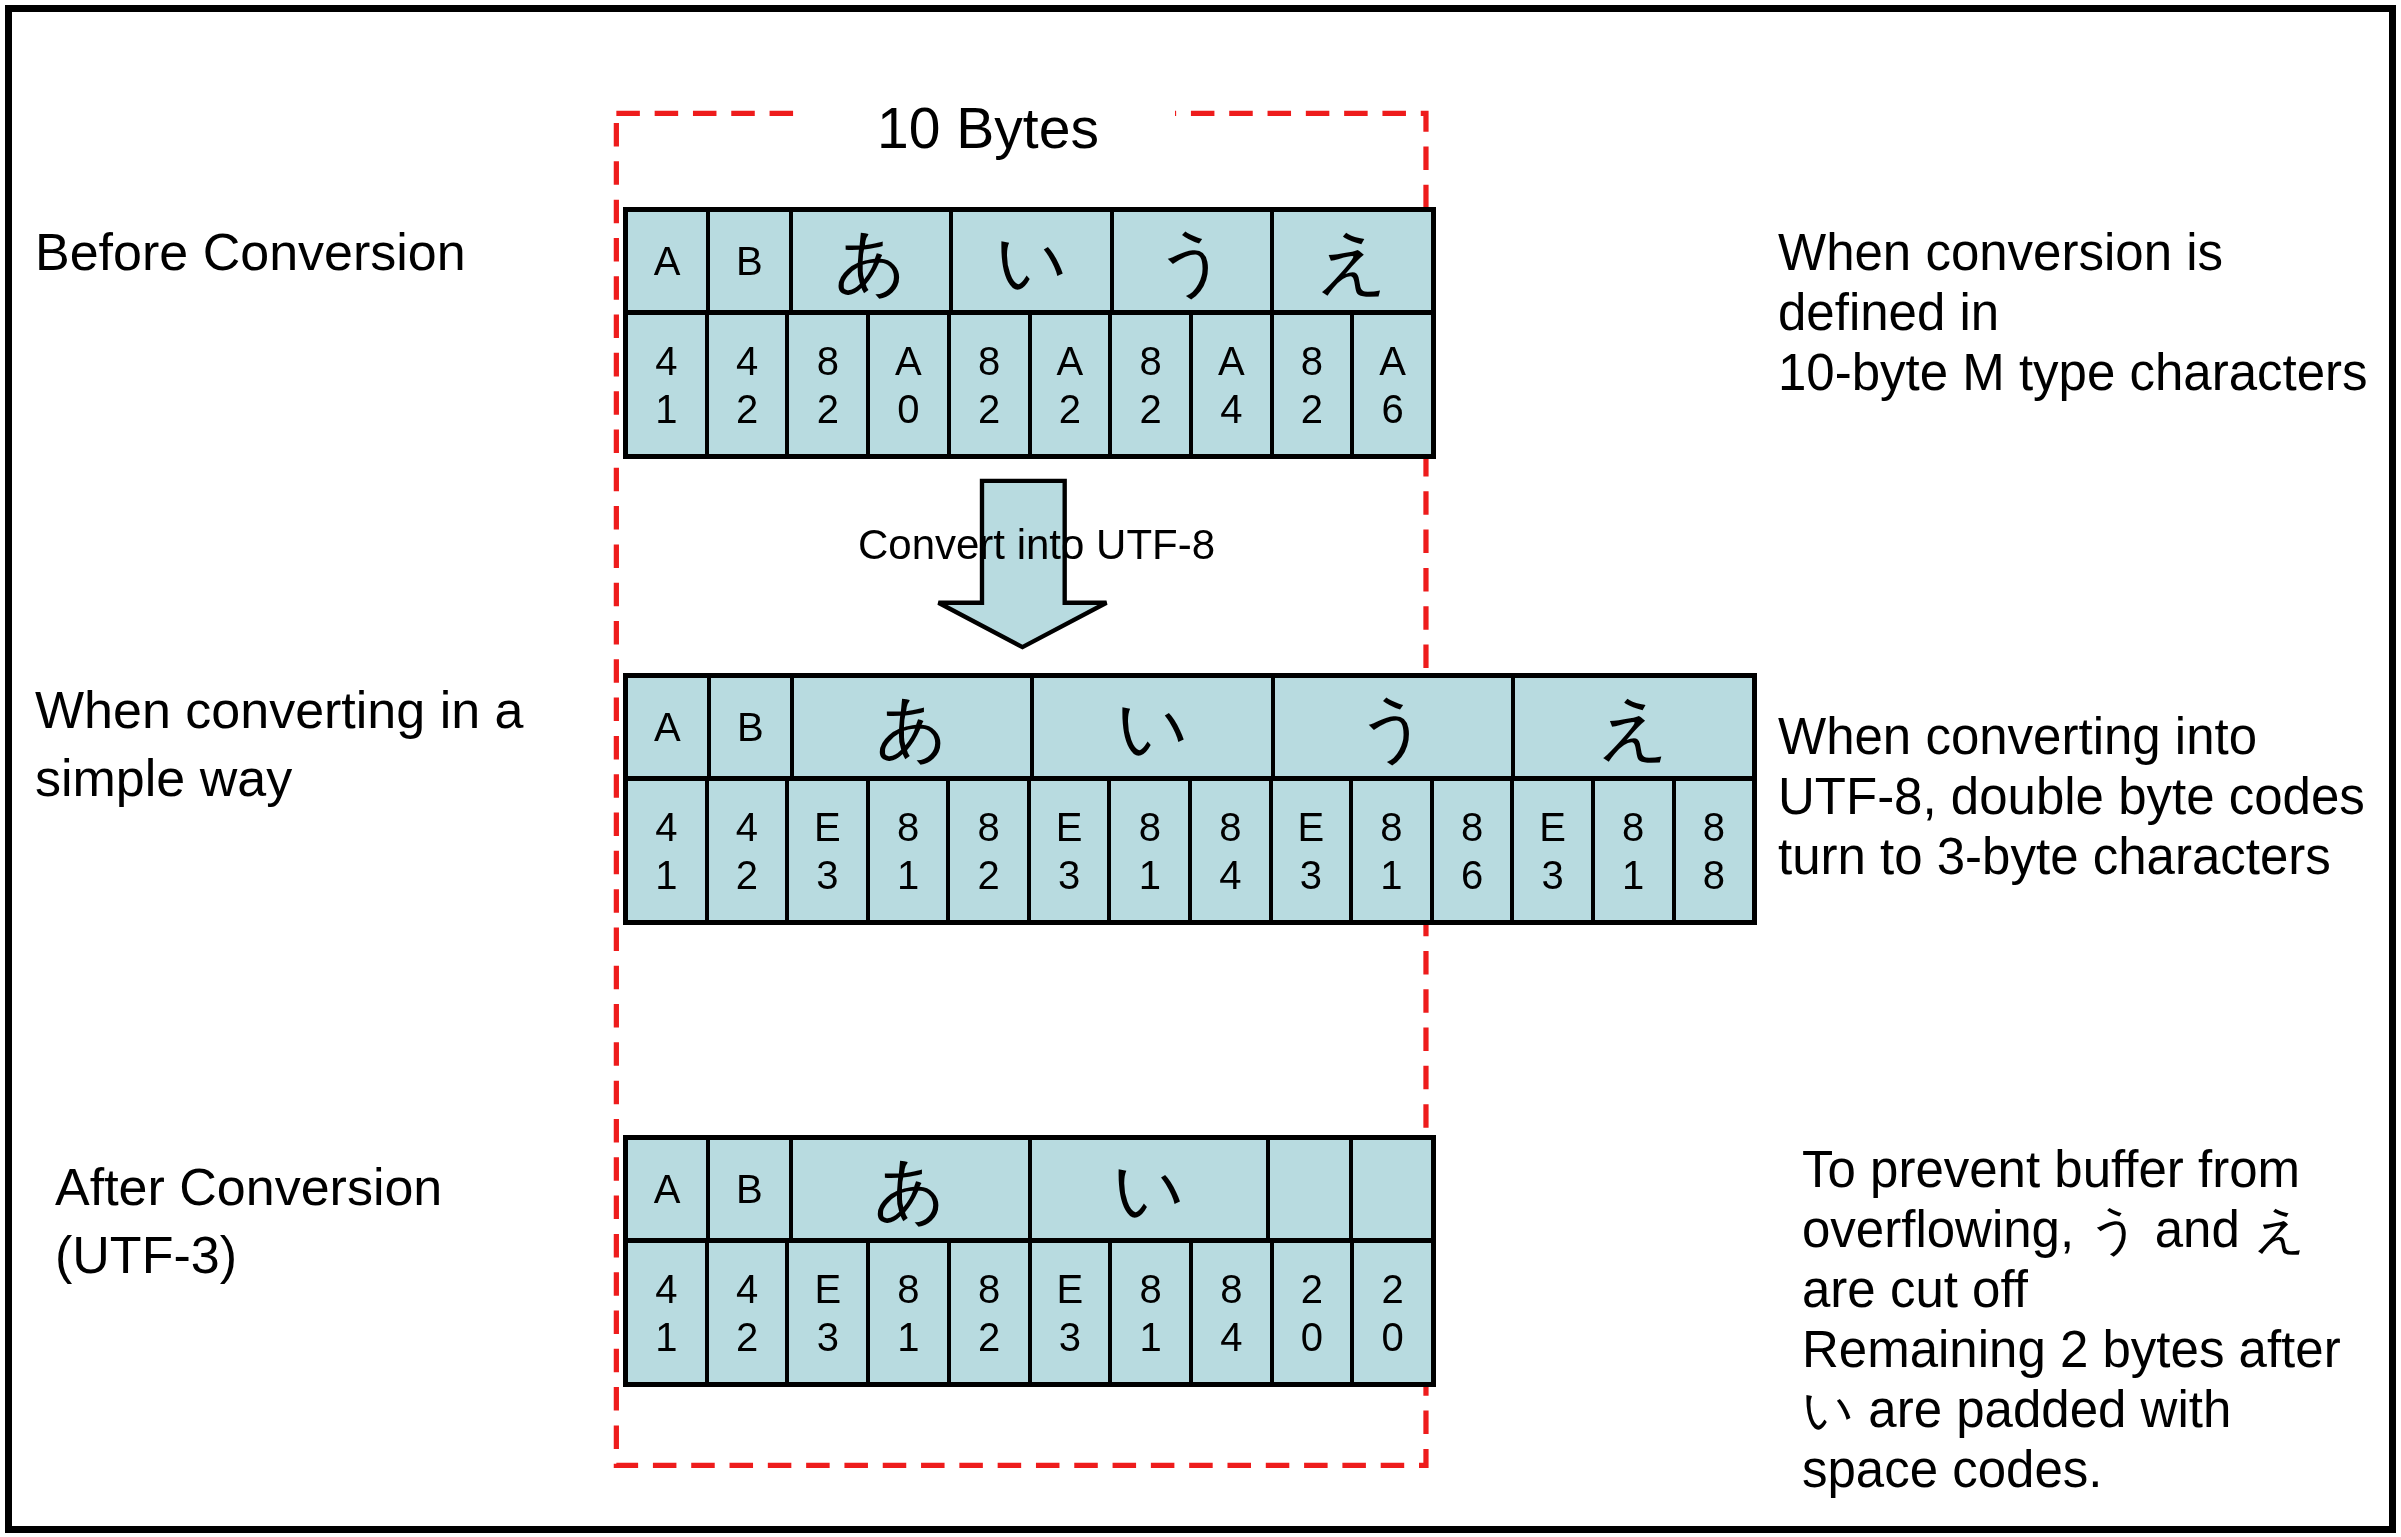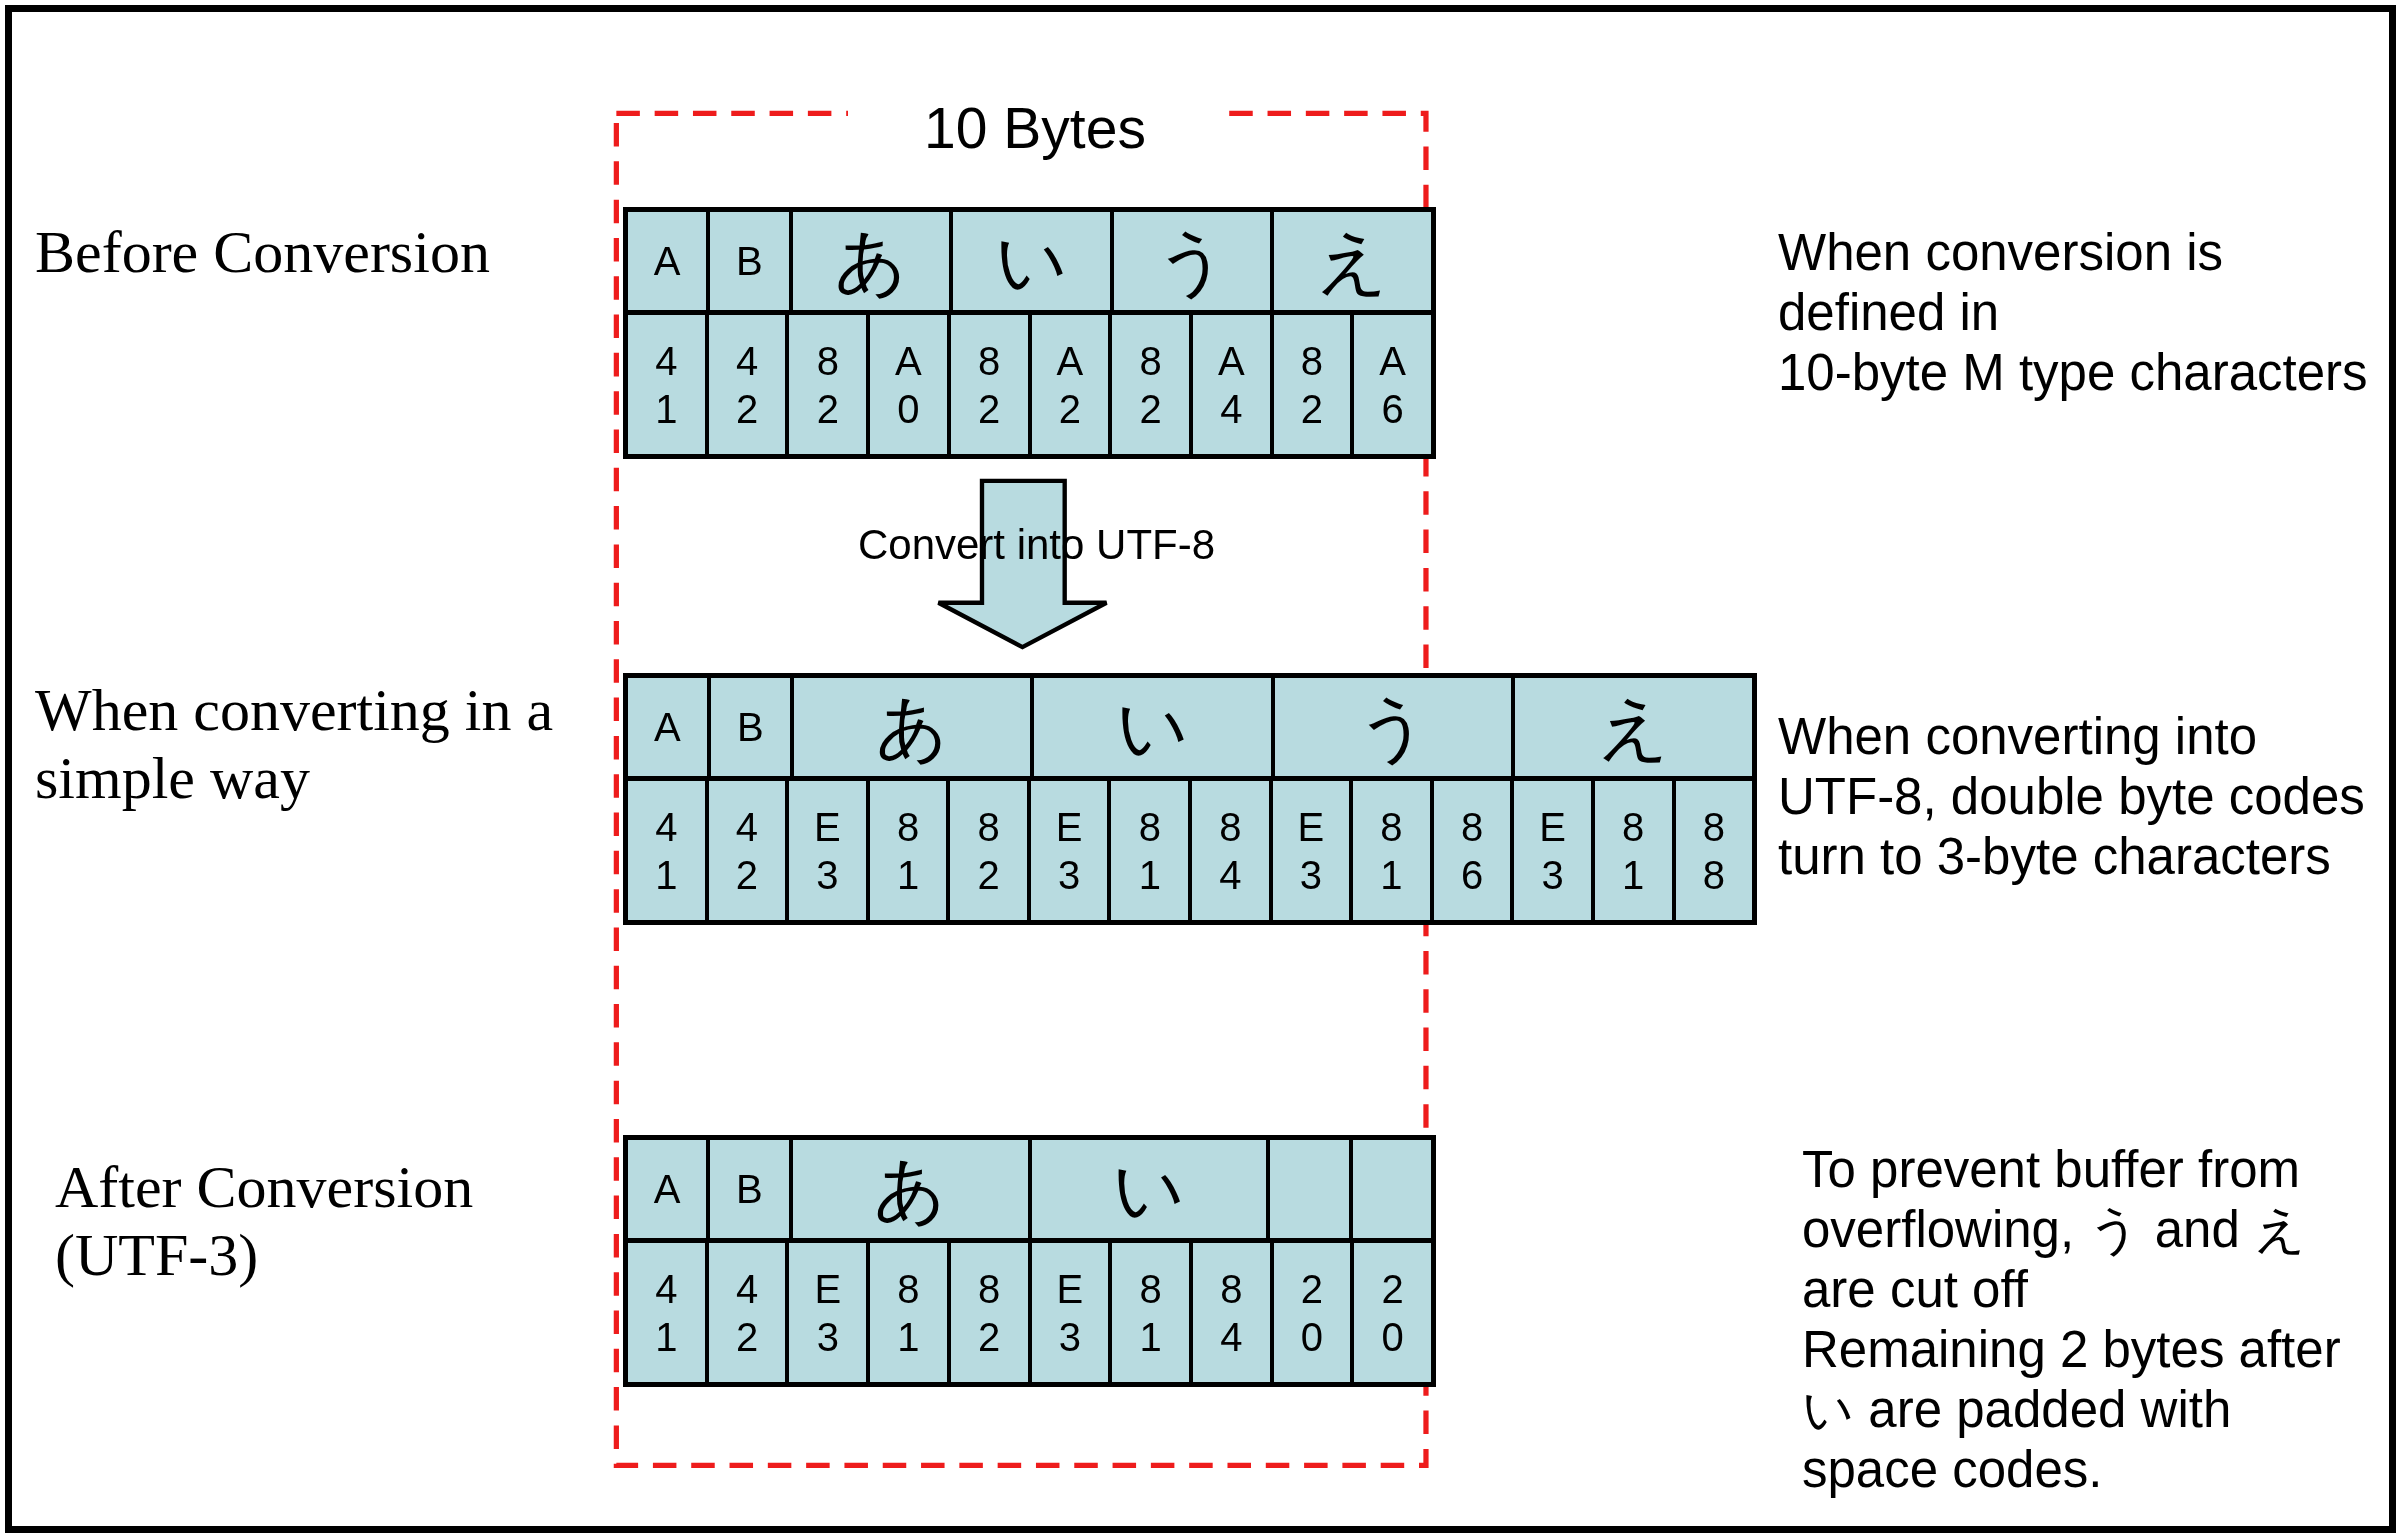--- a/index.html
+++ b/index.html
@@ -12,32 +12,32 @@
     overflow:hidden;
   }
   #frame{
     position:absolute;left:5.2px;top:5.2px;right:5.2px;bottom:5.2px;
     border:7px solid #000;
     pointer-events:none;
   }
   #overlay-svg{position:absolute;left:0;top:0;z-index:1;}
   
   #ten-bytes-box{
-    position:absolute;left:848px;top:84px;width:374px;height:87px;
+    position:absolute;left:801px;top:84px;width:374px;height:87px;
     background:#fff;z-index:3;
     display:flex;align-items:center;justify-content:center;
     font-size:57px;
   }
   
   #arrow-label{
     position:absolute;left:723px;top:521px;width:627px;z-index:2;
     text-align:center;font-size:42px;white-space:nowrap;
   }
   
-  .side-label{position:absolute;left:35px;font-size:60px;line-height:68px;z-index:2;white-space:nowrap;font-family:Liberation Serif, serif;}
+  .side-label{position:absolute;left:35px;font-size:52px;line-height:68px;z-index:2;white-space:nowrap;}
   .pos-l0{top:218px;} .pos-l1{top:676px;} .pos-l2{top:1153px;margin-left:20px;}
   .note{position:absolute;left:1778px;font-size:51px;line-height:60px;z-index:2;white-space:nowrap;}
   .pos-r0{top:223px;} .pos-r1{top:707px;} .pos-r2{top:1140px;margin-left:24px;}
   
   .btable{
     position:absolute;z-index:2;
     border:5.2px solid #000;
     background:var(--cell-fill,#b8dbe0);
     box-sizing:content-box;
   }

